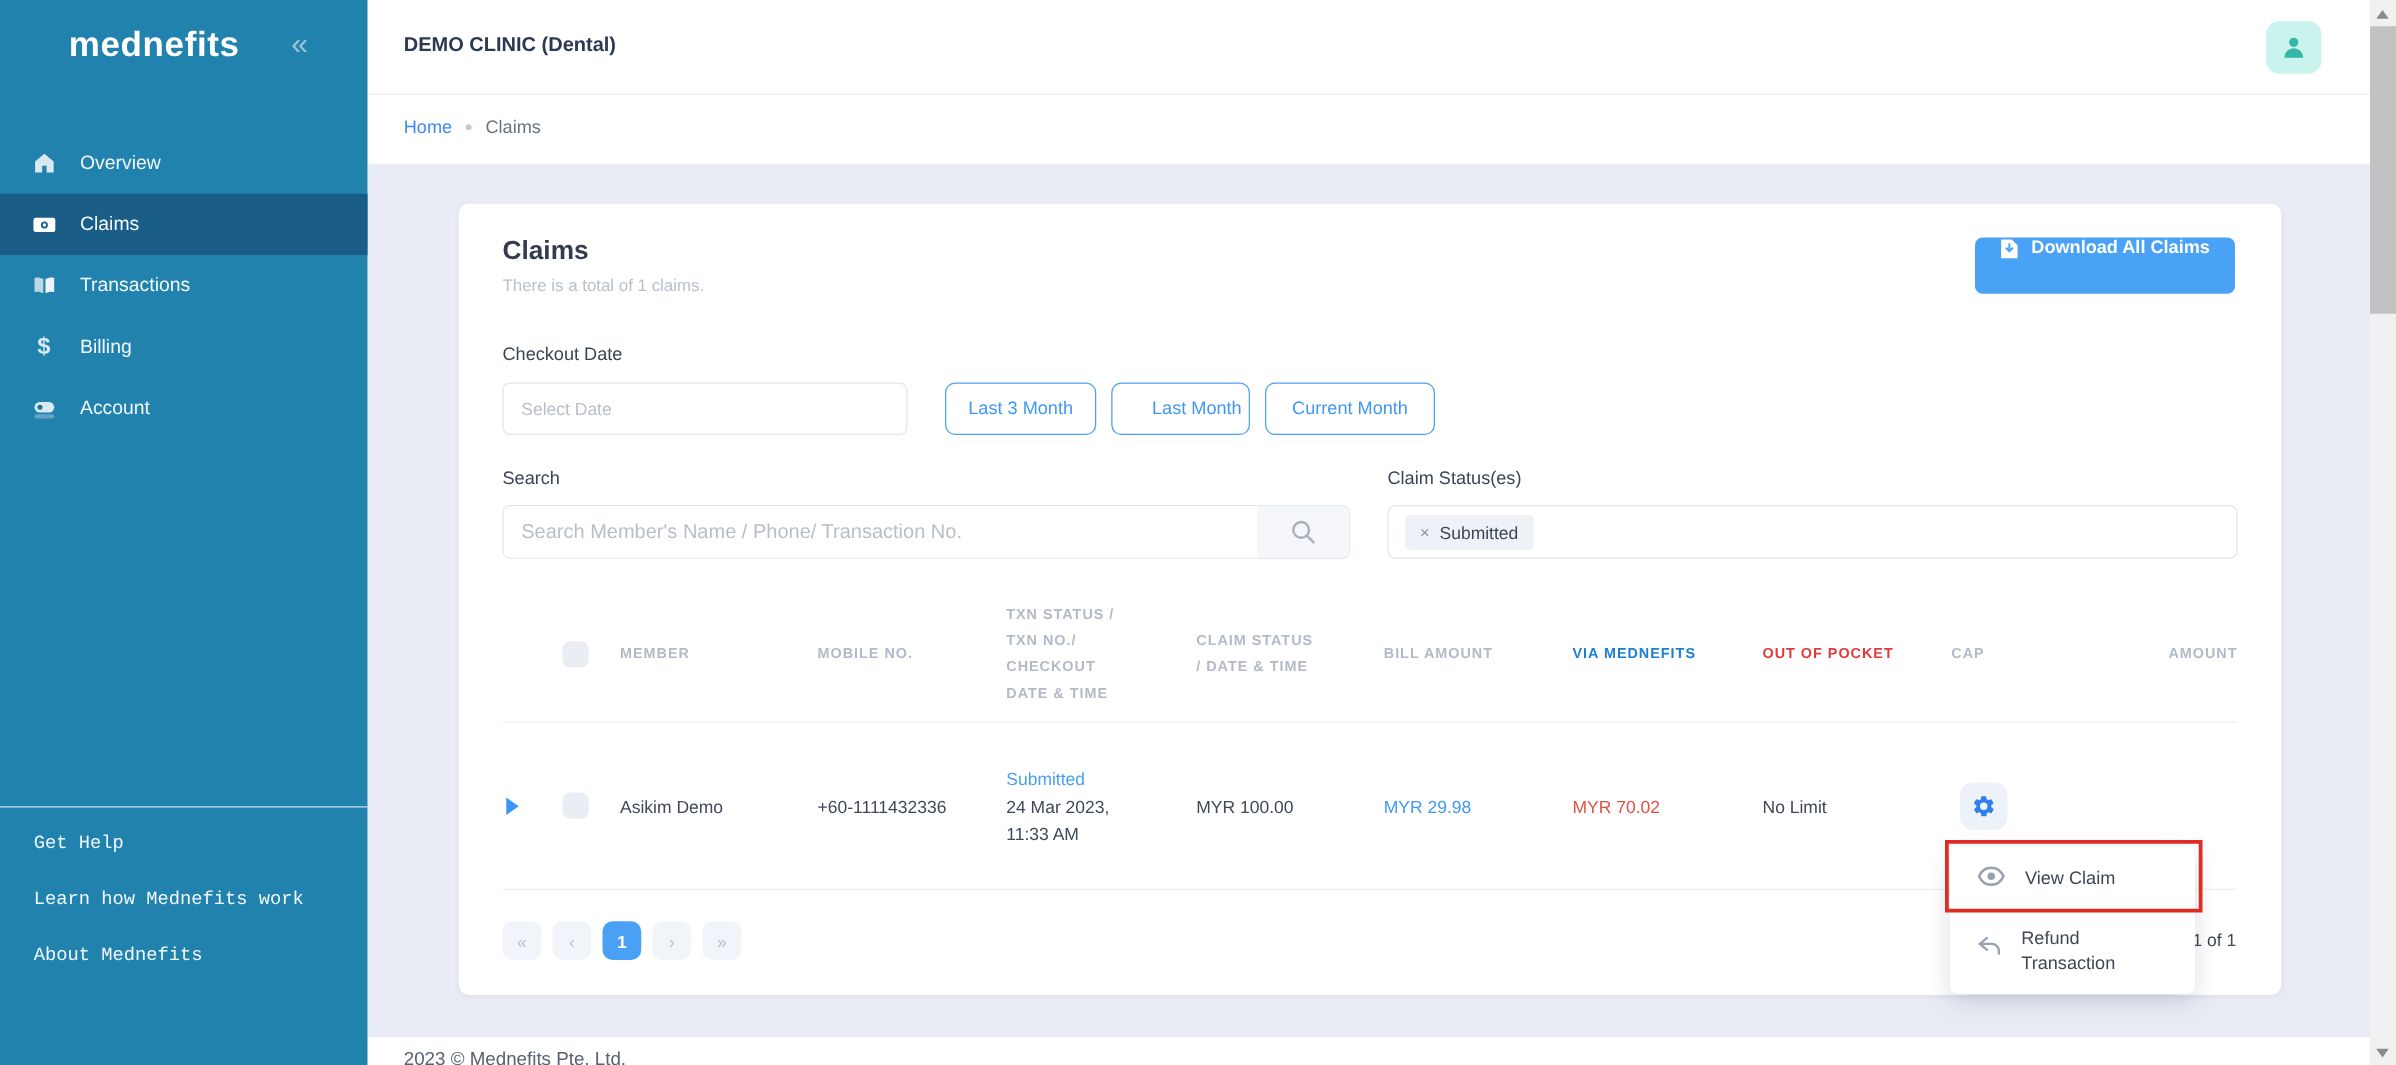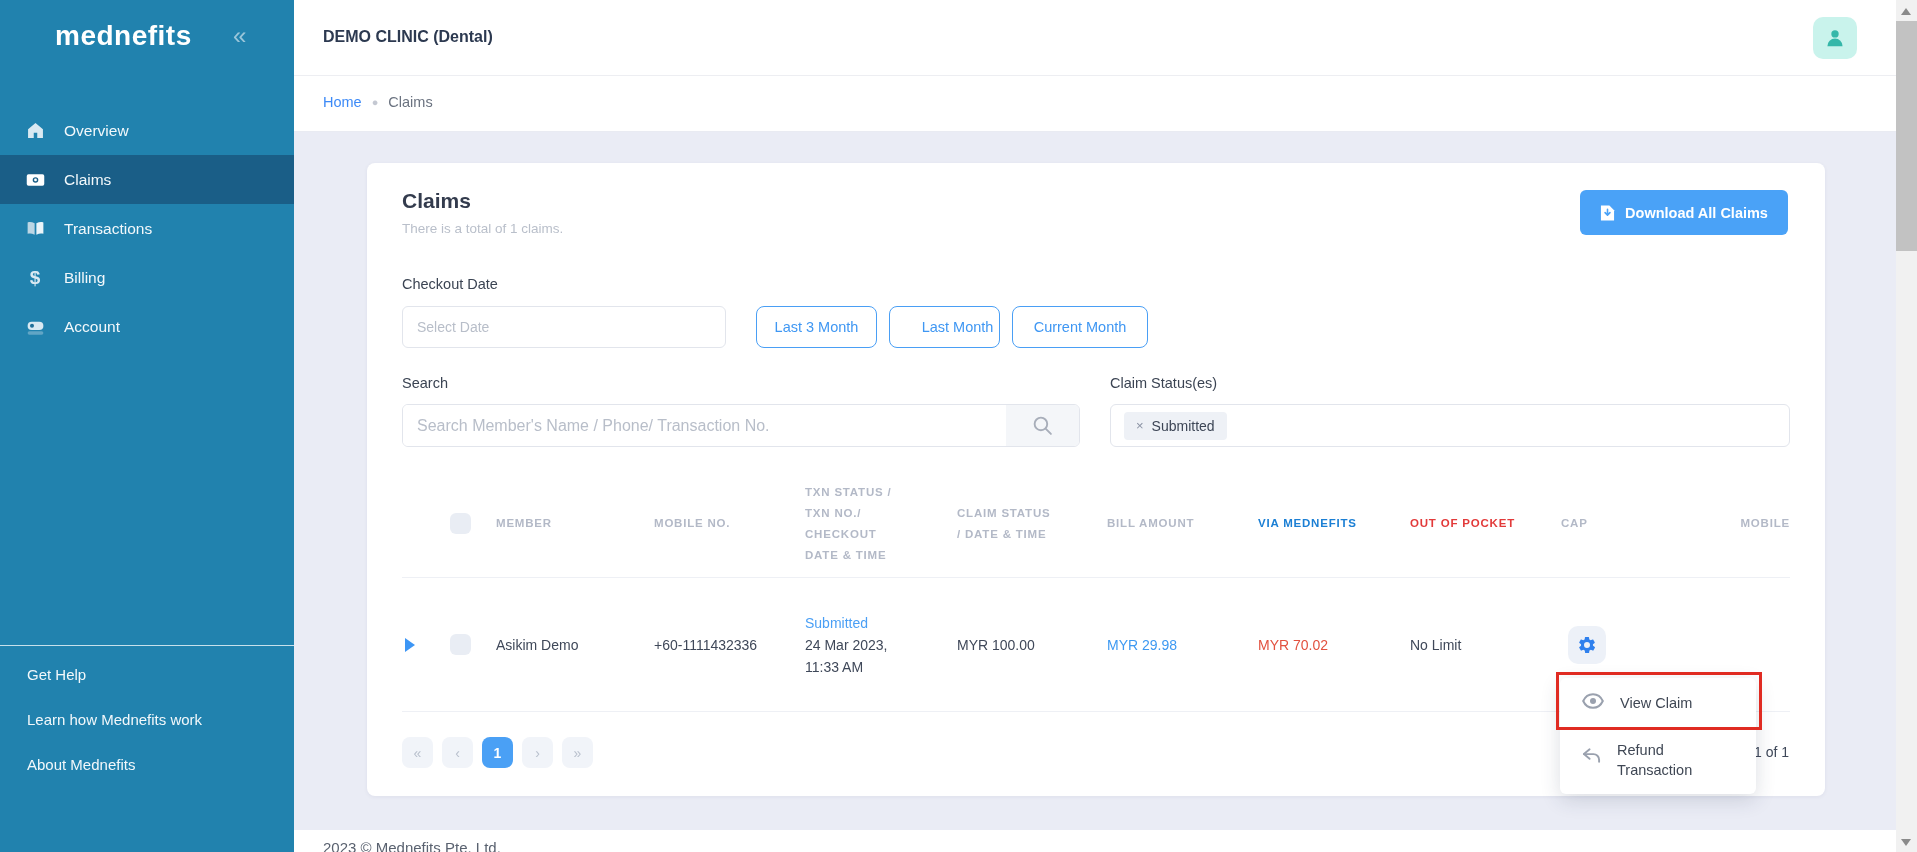--- a/index.html
+++ b/index.html
@@ -11,41 +11,41 @@
   .logo-row { position:relative; height:76px; }
   .logo { position:absolute; left:55px; top:20px; font-size:28px; font-weight:700; color:#ffffff; letter-spacing:0.5px; }
   .collapse { position:absolute; left:233px; top:22px; font-size:24px; color:rgba(255,255,255,0.55); cursor:pointer; }
   .nav { position:absolute; top:106px; left:0; width:294px; }
   .nav-item { height:49px; display:flex; align-items:center; padding-left:24px; cursor:pointer; }
   .nav-item.active { background:#1a5e87; }
   .nav-ic { width:22px; height:22px; display:flex; align-items:center; justify-content:center; margin-right:18px; }
   .nav-label { color:#f2f8fb; font-size:15.5px; }
   .dollar-glyph { color:#d9e9f2; font-size:19px; font-weight:700; }
   .side-divider { position:absolute; top:645px; left:0; width:294px; border-top:1px solid rgba(255,255,255,0.75); }
-  .side-links { position:absolute; top:666px; left:27px; }
+  .side-links { position:absolute; top:666px; left:27px;font-family:Liberation Mono, monospace; }
   .side-link { display:block; color:#f2f8fb; font-size:15px; margin-bottom:28px; cursor:pointer; }
 
   
   .topbar { position:absolute; left:294px; top:0; width:1602px; height:76px; background:#ffffff; border-bottom:1px solid #edeef2; z-index:3; }
   .clinic-name { position:absolute; left:29px; top:28px; font-size:16px; font-weight:700; color:#2c3950; }
   .avatar { position:absolute; right:39px; top:17px; width:44px; height:42px; border-radius:10px; background:#c9f3ec; display:flex; align-items:center; justify-content:center; cursor:pointer; }
 
   .crumb-bar { position:absolute; left:294px; top:76px; width:1602px; height:56px; background:#ffffff; border-bottom:1px solid #e9ebf2; z-index:3; }
   .crumb-bar .inner { position:absolute; left:29px; top:18px; display:flex; align-items:center; gap:10px; font-size:14.5px;justify-content:flex-end; }
   .crumb-home { color:#3d8af7; cursor:pointer; }
   .crumb-sep { color:#c4c8d2; font-size:11px; }
   .crumb-cur { color:#6b7380; }
 
   
   .content { position:absolute; left:294px; top:132px; width:1602px; height:698px; background:#eaecf5; z-index:1; }
   .card { position:absolute; left:73px; top:31px; width:1458px; height:633px; background:#ffffff; border-radius:8px; box-shadow:0 1px 4px rgba(30,40,90,0.06); }
 
   .card-title { position:absolute; left:35px; top:26px; font-size:21px; font-weight:700; color:#333b4d; }
   .card-sub { position:absolute; left:35px; top:58px; font-size:13.5px; color:#b9bfca; }
-  .btn-download { position:absolute; right:37px; top:27px; width:208px; height:45px; background:#4aa2f7; border:none; border-radius:6px; color:#ffffff; font-size:14.5px; font-weight:700; display:flex; align-items:center; justify-content:center; gap:10px; cursor:pointer; font-family:inherit; }
+  .btn-download { position:absolute; right:37px; top:27px; width:208px; height:45px; background:#4aa2f7; border:none; border-radius:6px; color:#ffffff; font-size:14.5px; font-weight:700; display:flex; align-items:flex-start; justify-content:center; gap:10px; cursor:pointer; font-family:inherit; }
 
   .lbl { font-size:14.5px; color:#3b4453; }
   .lbl-checkout { position:absolute; left:35px; top:113px; }
   .input-date { position:absolute; left:35px; top:143px; width:324px; height:42px; border:1px solid #e2e5ec; border-radius:6px; padding:0 14px; font-size:14px; color:#3f4859; font-family:inherit; outline:none; }
   .input-date::placeholder { color:#b8bec9; }
   .quick-buttons { position:absolute; left:389px; top:143px; display:flex; gap:12px;justify-content:space-between; }
   .q-btn { height:42px; background:#ffffff; border:1px solid #4a9ff5; border-radius:8px; color:#3f97f3; font-size:14.5px; cursor:pointer; font-family:inherit; }
   .q-btn.b0 { width:121px; } .q-btn.b1 { width:111px;padding-left:26px; } .q-btn.b2 { width:136px; }
 
   .lbl-search { position:absolute; left:35px; top:212px; }
@@ -237,21 +237,21 @@
           <div>DATE &amp; TIME</div>
         </div>
         <div class="th">
           <div>CLAIM STATUS</div>
           <div>/ DATE &amp; TIME</div>
         </div>
         <div class="th">BILL AMOUNT</div>
         <div class="th blue">VIA MEDNEFITS</div>
         <div class="th red">OUT OF POCKET</div>
         <div class="th">CAP</div>
-        <div class="th right">MOBILE</div>
+        <div class="th right">AMOUNT</div>
       </div>
 
       <div class="tgrid t-row">
         <div>
             <div class="expand-btn"></div>
           </div>
         <div>
             <div class="checkbox"></div>
           </div>
         <div class="td">Asikim Demo</div>

